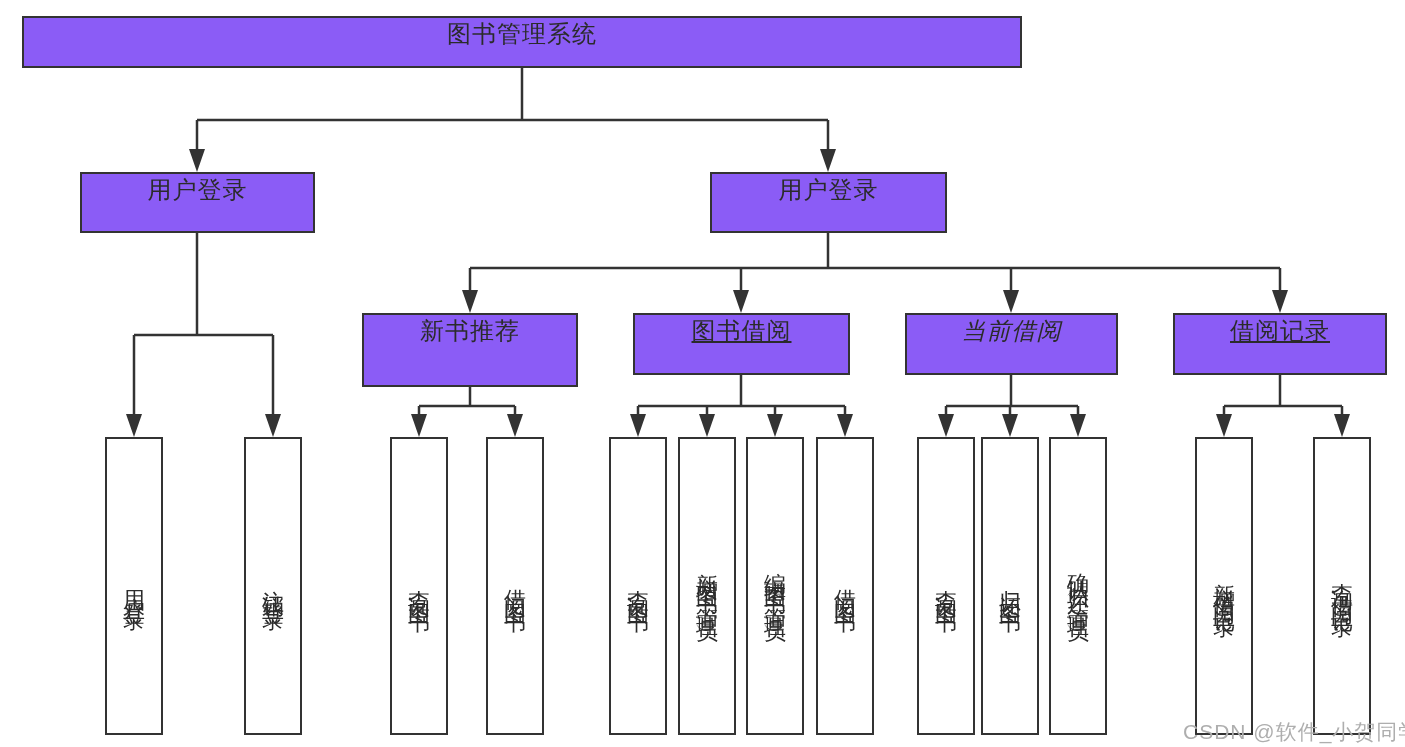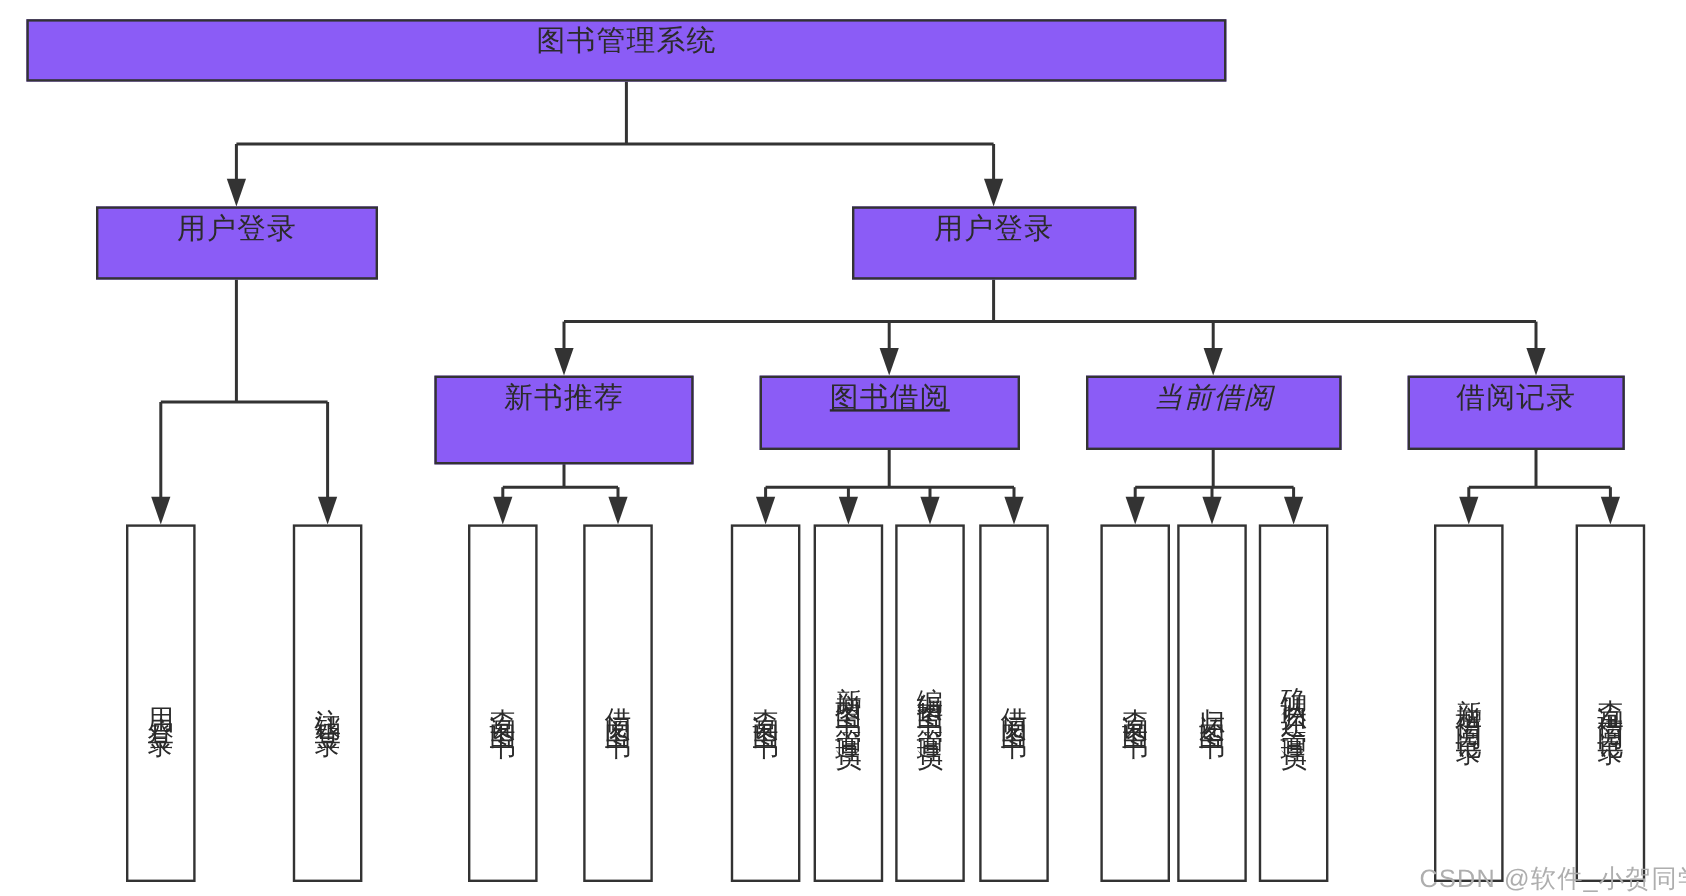--- a/index.html
+++ b/index.html
@@ -140,21 +140,21 @@
 
   <div class="node" style="left:362px;top:313px;width:216px;height:74px;">
     <span>新书推荐</span>
   </div>
   <div class="node" style="left:633px;top:313px;width:217px;height:62px;text-decoration:underline;">
     <span>图书借阅</span>
   </div>
   <div class="node" style="left:905px;top:313px;width:213px;height:62px;font-style:italic;">
     <span>当前借阅</span>
   </div>
-  <div class="node" style="left:1173px;top:313px;width:181px;height:62px;">
+  <div class="node" style="left:1173px;top:313px;width:214px;height:62px;text-decoration:underline;">
     <span>借阅记录</span>
   </div>
 
   <div class="leaf" style="left:105px;top:437px;width:58px;height:298px;">
     <span class="vtext">用户登录</span>
   </div>
   <div class="leaf" style="left:244px;top:437px;width:58px;height:298px;">
     <span class="vtext">注销登录</span>
   </div>
 

